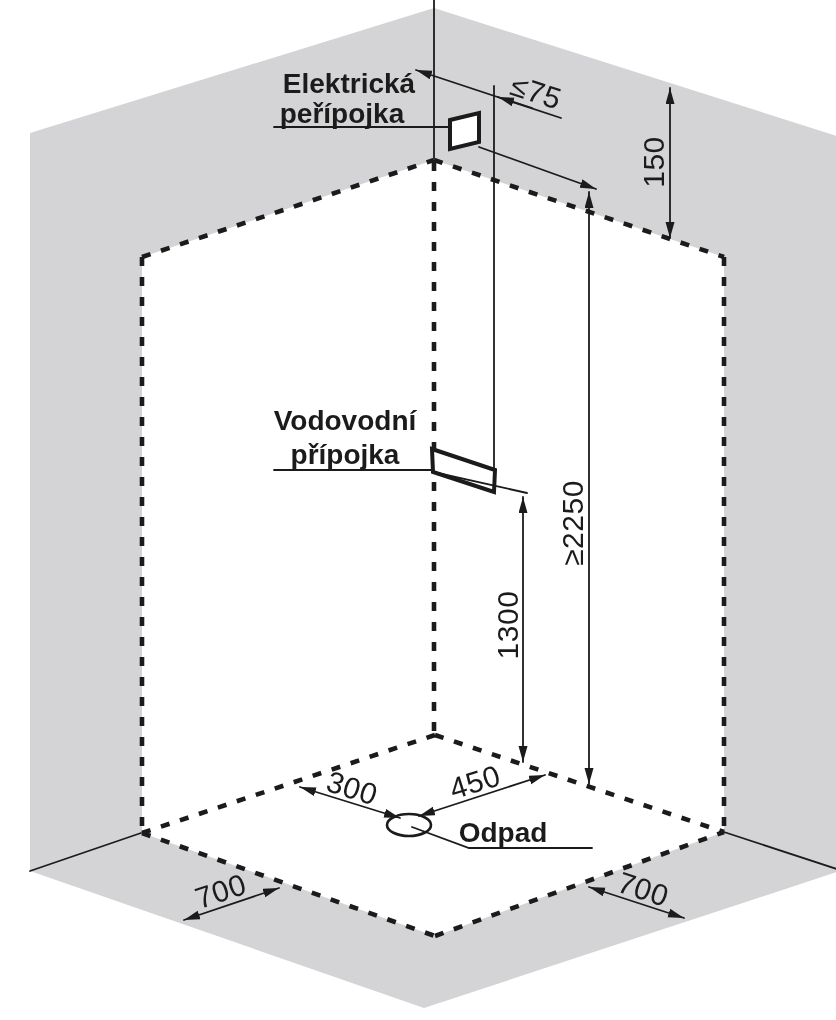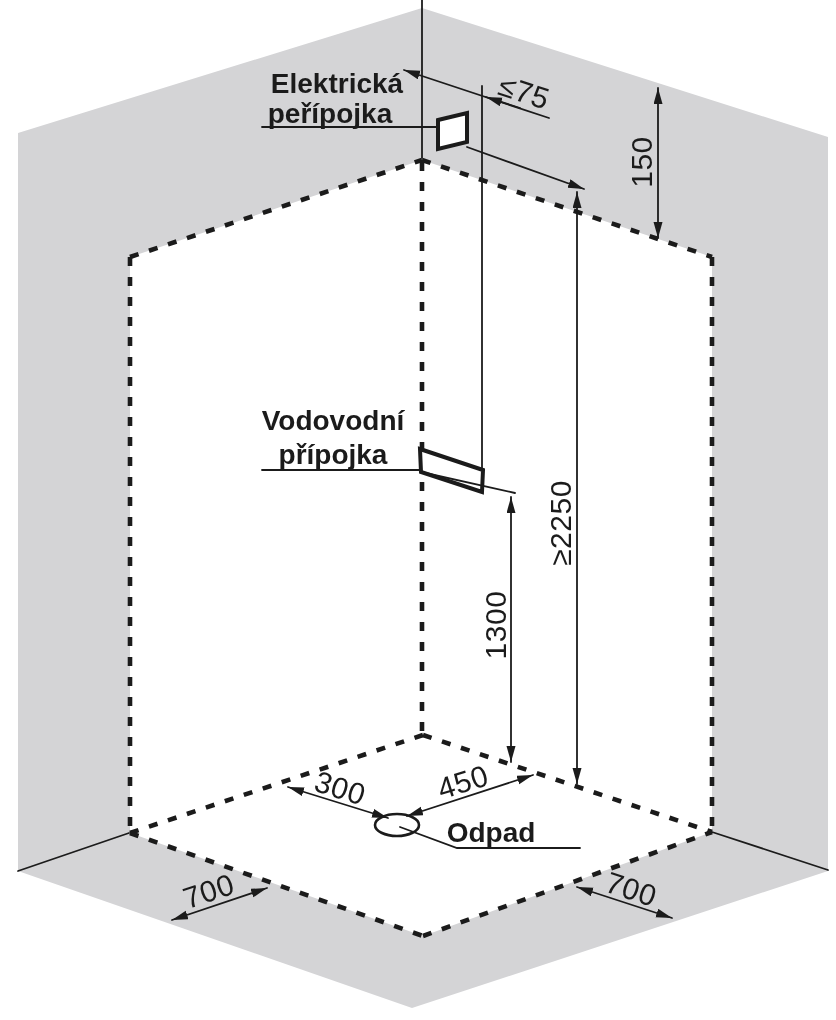--- a/index.html
+++ b/index.html
@@ -4,20 +4,21 @@
 <style>
   :root{
     --wall:#d4d4d6;
     --line:#1b1b1b;
     --bg:#ffffff;
   }
   html,body{margin:0;padding:0;background:var(--bg);}
   .stage{
     position:relative;width:688px;height:1020px;background:var(--bg);
     font-family:"Liberation Sans", sans-serif;
+    padding-left:12px;
   }
   svg{display:block;}
   .wall{fill:var(--wall);stroke:none;}
   .ln{stroke:var(--line);stroke-width:2;fill:none;stroke-linecap:round;}
   .thin{stroke-width:1.8;}
   .dash{stroke-width:4.6;stroke-dasharray:9 11;stroke-linecap:butt;}
   .box{fill:#ffffff;stroke:var(--line);stroke-width:4;stroke-linejoin:miter;}
   .drain{fill:#ffffff;stroke:var(--line);stroke-width:2.6;}
   .ah-fill{fill:var(--line);}
   text{fill:var(--line);}

